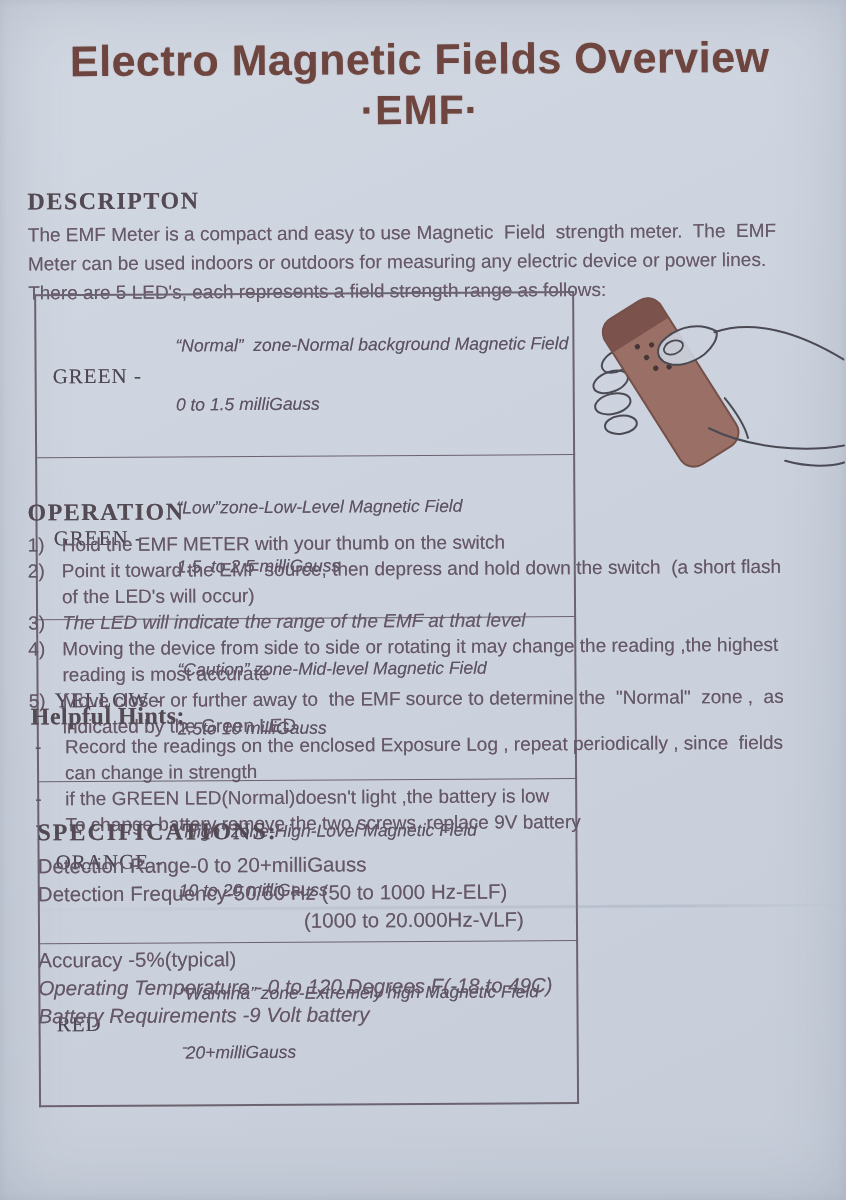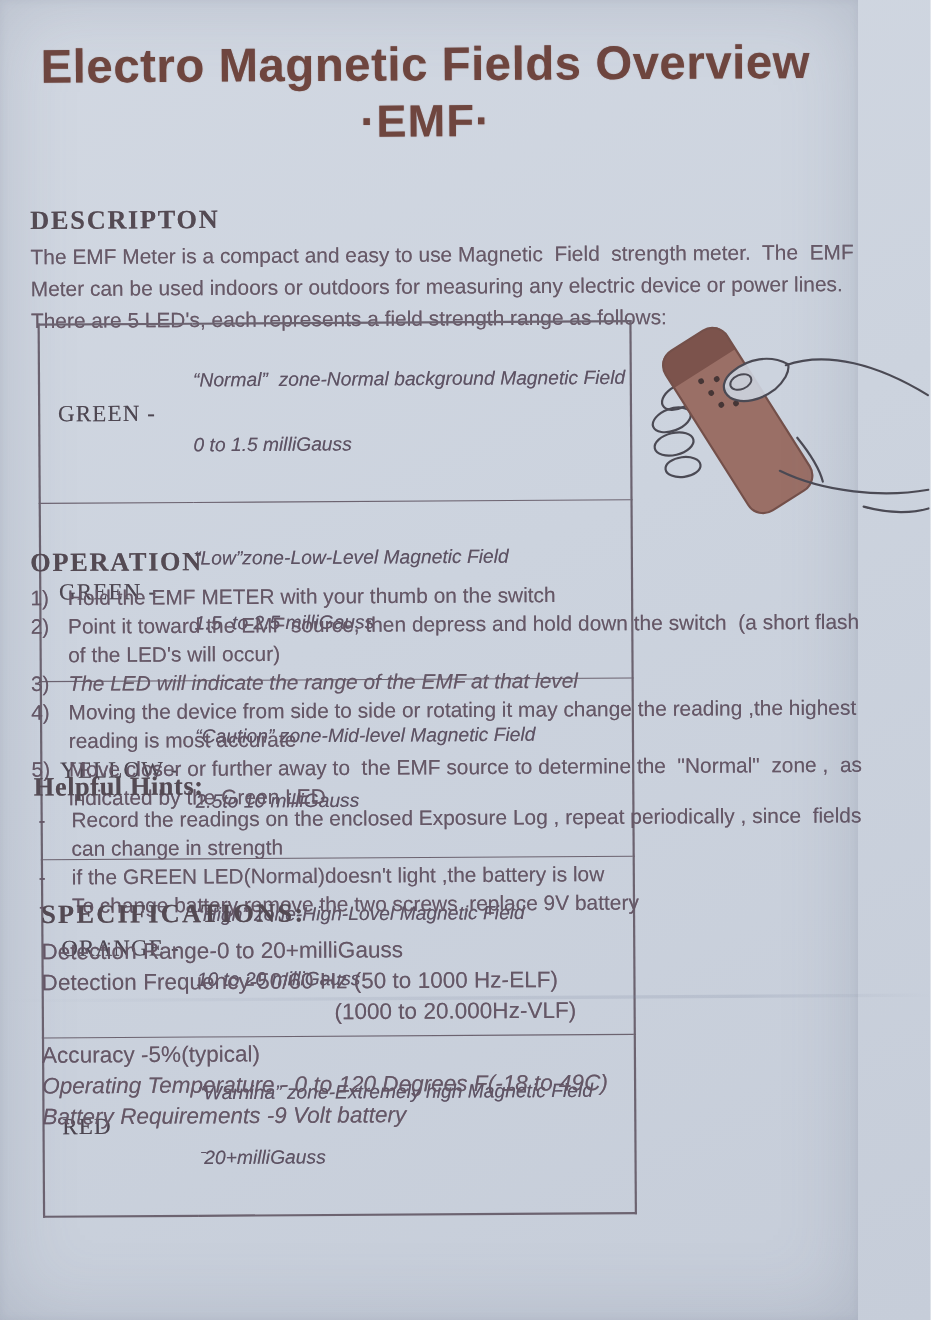--- a/index.html
+++ b/index.html
@@ -1,20 +1,20 @@
 <!DOCTYPE html>
 <html><head>
 <meta charset="utf-8">
 <style>
   html,body{margin:0;padding:0;width:846px;height:1200px;overflow:hidden;}
   body{
     background:linear-gradient(155deg,#d2d8e2 0%,#ccd3de 45%,#c6cdd9 100%);
     font-family:"Liberation Sans",sans-serif;
   }
-  .page{position:relative;width:780px;height:1200px;}
+  .page{position:relative;width:846px;height:1200px;}
   .page::after{
     content:"";position:absolute;inset:0;pointer-events:none;
     box-shadow:inset 0 0 70px rgba(90,100,125,.22), inset 0 0 8px rgba(90,100,125,.10);
   }
   .content{position:absolute;inset:0;transform:rotate(-0.35deg);}
   .fold{position:absolute;left:0;top:906px;width:846px;height:3px;
     background:linear-gradient(90deg,rgba(120,130,155,0) 0%,rgba(120,130,155,.14) 40%,rgba(120,130,155,.20) 80%,rgba(120,130,155,0) 100%);}
 
   
   .title-wrap{position:absolute;top:36px;left:0;width:100%;text-align:center;color:#6f463f;}

